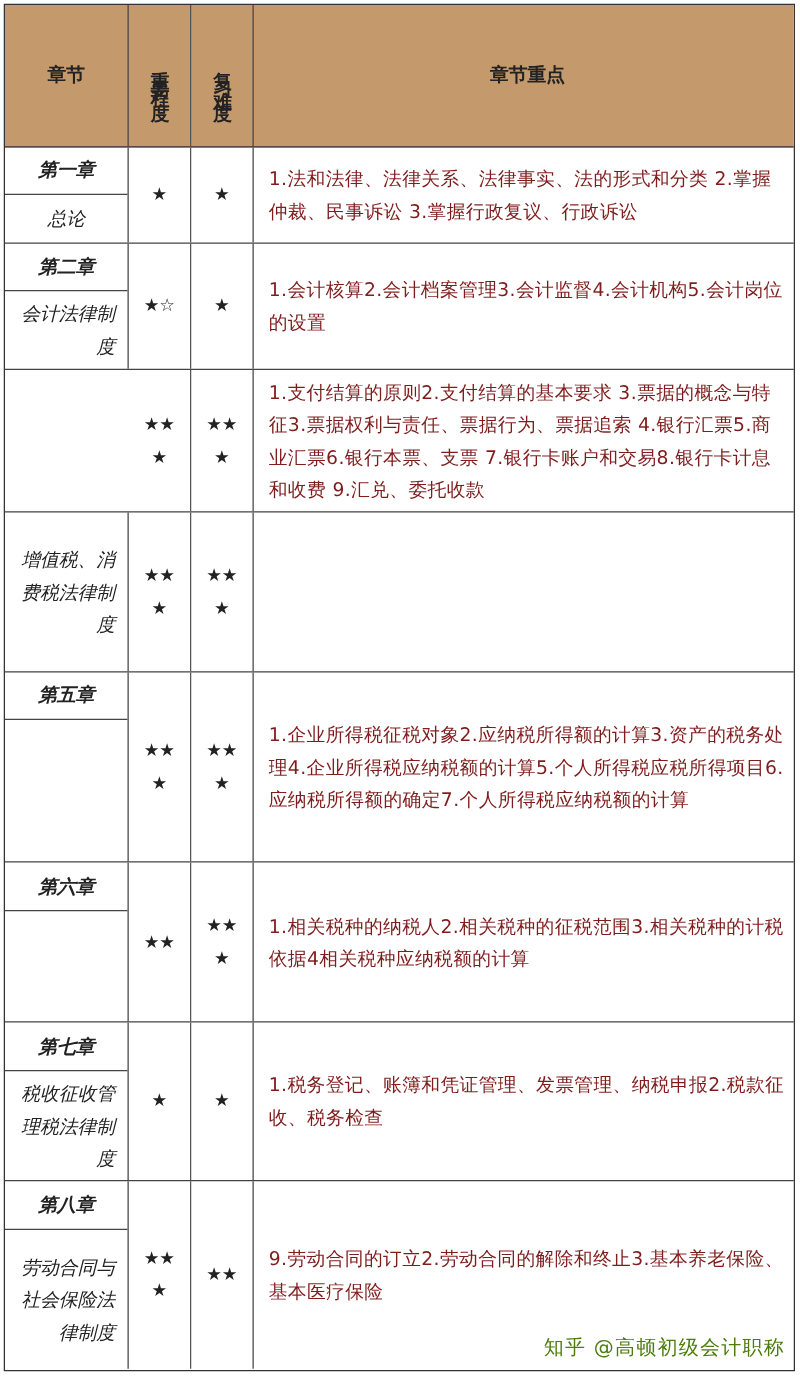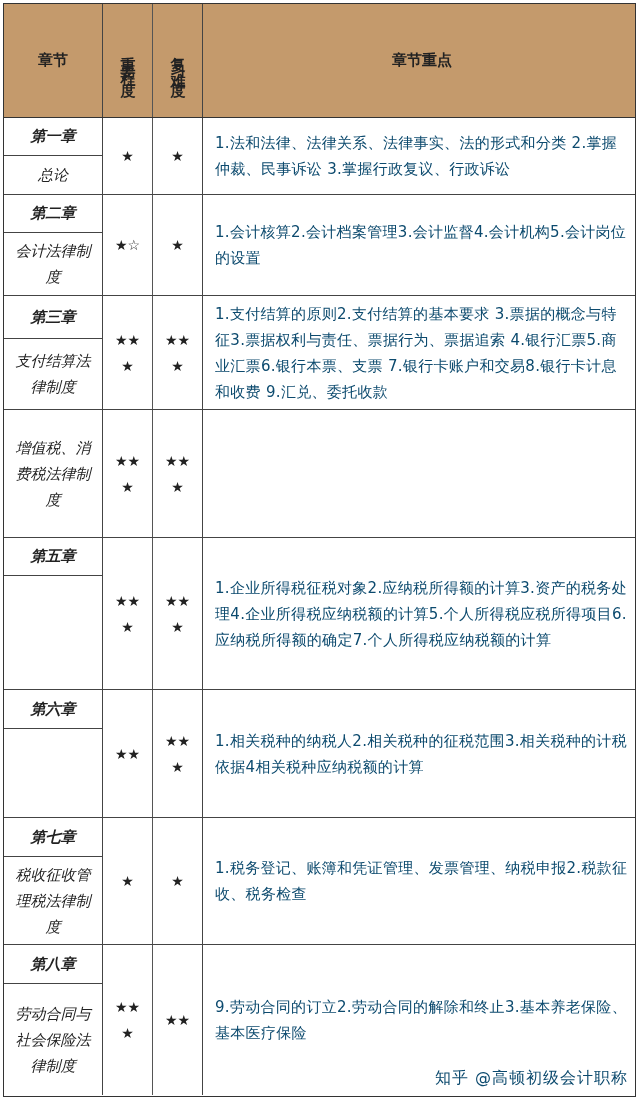--- a/index.html
+++ b/index.html
@@ -5,36 +5,36 @@
   html, body { margin: 0; padding: 0; background: #ffffff; }
   body { width: 640px; height: 1101px; position: relative; overflow: hidden;
          font-family: "DejaVu Sans", "Liberation Sans", sans-serif; color: #222; }
   .tbl { position: absolute; left: 3px; top: 3px; width: 633px; height: 1094px;
          border: 1.5px solid #333; box-sizing: border-box; }
   .row { position: absolute; left: 0; width: 100%; box-sizing: border-box;
          border-bottom: 1.5px solid #444; }
   .row:last-child { border-bottom: none; }
   .cell { position: absolute; top: 0; bottom: 0; box-sizing: border-box;
           display: flex; align-items: center; justify-content: center; text-align: center; }
-  .c1 { left: 0; width: 99px; border-right: 1.5px solid #444; }
+  .c1 { left: 0; width: 99px; border-right: 1.5px solid #444; text-align: right; }
   .c2 { left: 99px; width: 50px; border-right: 1.5px solid #555; }
   .c3 { left: 149px; width: 50px; border-right: 1.5px solid #444; }
   .c4 { left: 199px; right: 0; justify-content: flex-start; text-align: left; padding: 0 6px 0 12px; }
   .header { background: #C49A6C; top: 0; height: 114px; border-bottom: 1.5px solid #333; }
   .header .cell { font-weight: bold; font-size: 15px; color: #222; }
   .vtext { writing-mode: vertical-rl; text-orientation: upright; letter-spacing: 8px; line-height: 1; }
   .ch-col { flex-direction: column; justify-content: flex-start; padding: 0; font-style: italic; }
   .ch-top { width: 100%; box-sizing: border-box; border-bottom: 1.5px solid #444;
             display: flex; align-items: center; justify-content: center;
             font-weight: bold; font-size: 15px; }
   .ch-sub { width: 100%; flex: 1; display: flex; align-items: center; justify-content: center;
             font-size: 15px; line-height: 26px; padding: 0 10px; box-sizing: border-box; }
   .stars { font-size: 14px; line-height: 26px; padding: 0 6px; word-break: break-all; }
-  .content { font-size: 15px; line-height: 26px; color: #0c4a6e; letter-spacing: 0.3px; }
-  .watermark { position: absolute; right: 12px; bottom: 12px; font-size: 16px; color: #0c4a6e;
+  .content { font-size: 15px; line-height: 26px; color: #7f1d1d; letter-spacing: 0.3px; }
+  .watermark { position: absolute; right: 12px; bottom: 12px; font-size: 16px; color: #4d7c0f;
                letter-spacing: 1px; }
 </style>
 </head>
 <body>
 
 <div class="tbl">
 
   <div class="row header">
     <div class="cell c1">章节</div>
     <div class="cell c2">
@@ -72,24 +72,20 @@
       </div>
     <div class="cell c3">
         <span class="stars">★</span>
       </div>
     <div class="cell c4">
         <div class="content">1.会计核算2.会计档案管理3.会计监督4.会计机构5.会计岗位的设置</div>
       </div>
   </div>
 
   <div class="row" style="top:292px;height:114px;">
-    <div class="cell c1 ch-col">
-      <div class="ch-top" style="height:43px;">第三章</div>
-      <div class="ch-sub">支付结算法律制度</div>
-    </div>
     <div class="cell c2">
         <span class="stars">★★★</span>
       </div>
     <div class="cell c3">
         <span class="stars">★★★</span>
       </div>
     <div class="cell c4">
         <div class="content">1.支付结算的原则2.支付结算的基本要求 3.票据的概念与特征3.票据权利与责任、票据行为、票据追索 4.银行汇票5.商业汇票6.银行本票、支票 7.银行卡账户和交易8.银行卡计息和收费 9.汇兑、委托收款</div>
       </div>
   </div>

